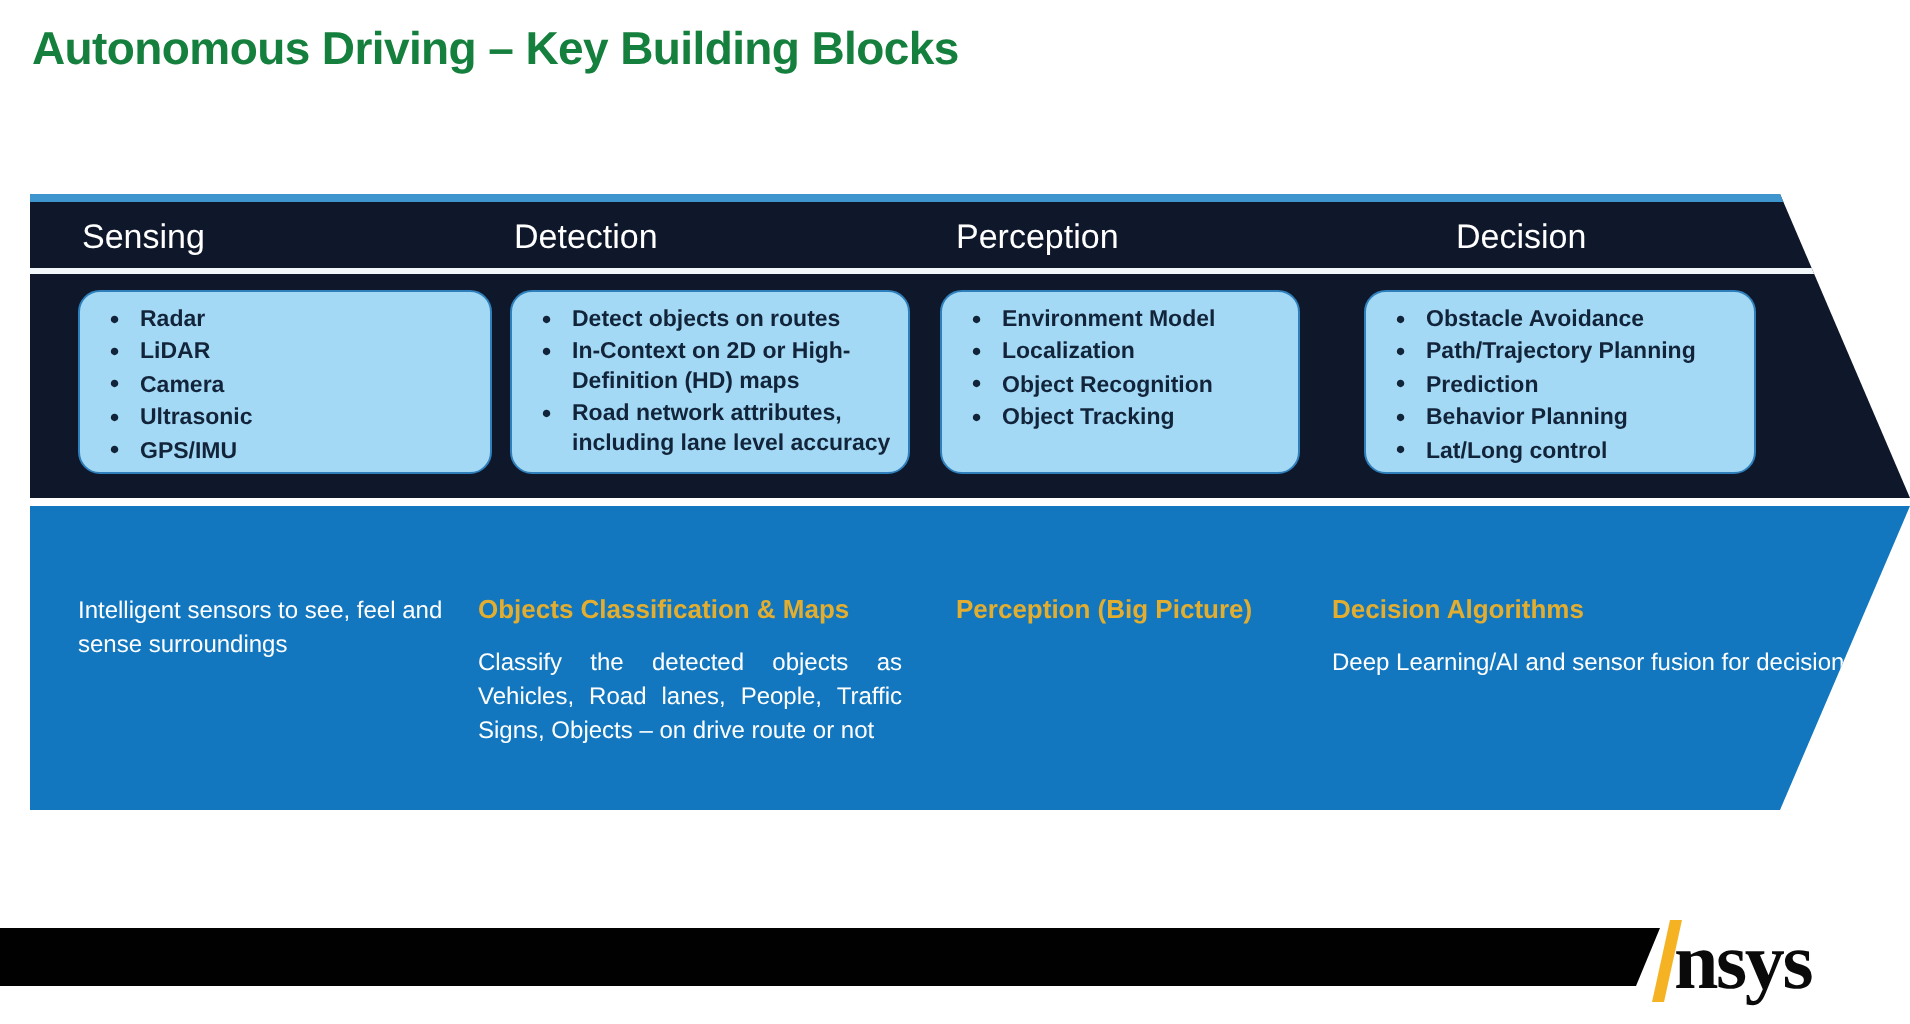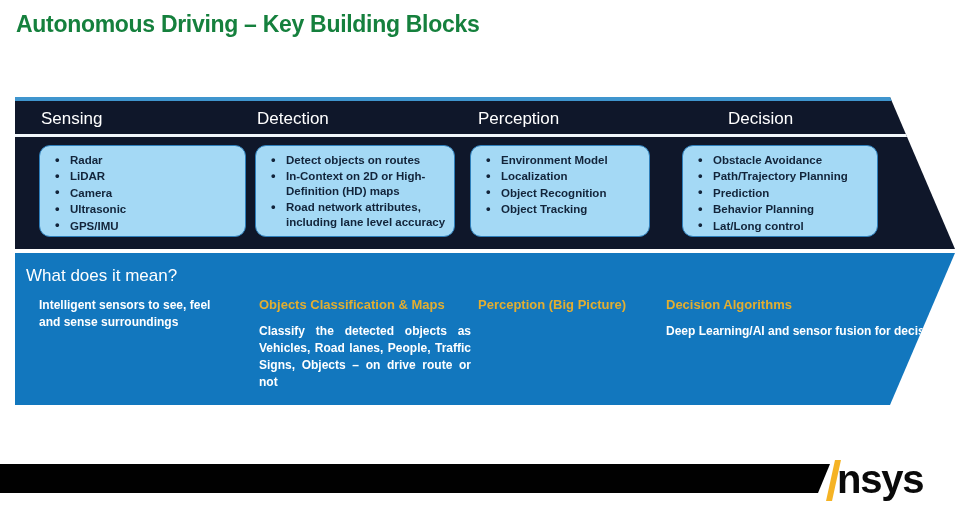--- a/index.html
+++ b/index.html
@@ -71,29 +71,29 @@
     background:#1277BE;
     -webkit-clip-path:polygon(0 0, 940px 0, 875px 152px, 0 152px);
     clip-path:polygon(0 0, 940px 0, 875px 152px, 0 152px);
   }
   .lower-title{
     position:absolute;left:11px;top:13px;
     font-size:17px;color:#FFFFFF;font-weight:400;white-space:nowrap;
   }
   .meaning-col{position:absolute;top:44px;}
   .meaning-col.m0{left:24px;width:196px;}
-  .meaning-col.m1{left:244px;width:212px;}
+  .meaning-col.m1{left:224px;width:212px;}
   .meaning-col.m2{left:463px;width:198px;}
   .meaning-col.m3{left:651px;width:230px;}
   .meaning-head{
     font-size:13px;font-weight:bold;color:#E3AE30;
     margin:0 0 11px 0;white-space:nowrap;
   }
   .meaning-body{
-    font-size:12px;font-weight:bold;color:#FFFFFF;line-height:17px;margin:0;
+    font-size:12px;font-weight:normal;color:#FFFFFF;line-height:17px;margin:0;
   }
   .meaning-col.m1 .meaning-body,
   .meaning-col.m3 .meaning-body{text-align:justify;}
   .meaning-col.m3 .meaning-body{white-space:nowrap;line-height:17px;}
 
   
   .footer-bar{
     position:absolute;left:0;top:464px;width:830px;height:29px;
     background:#010101;
     -webkit-clip-path:polygon(0 0, 830px 0, 818px 29px, 0 29px);
@@ -102,21 +102,21 @@
   .logo{position:absolute;left:822px;top:455px;width:133px;height:50px;}
   .logo-slash{
     position:absolute;left:4px;top:5px;width:15px;height:41px;
     background:#F5B324;
     -webkit-clip-path:polygon(9px 0, 15px 0, 6px 41px, 0 41px);
     clip-path:polygon(9px 0, 15px 0, 6px 41px, 0 41px);
   }
   .logo-word{
     position:absolute;left:15px;top:2px;
     font-size:40px;font-weight:bold;color:#0A0A0A;
-    letter-spacing:-1.2px;font-family:Liberation Sans, sans-serif;
+    letter-spacing:-1.2px;font-family:Liberation Serif, serif;
   }
 </style>
 </head>
 <body>
 
 <div class="slide-title">Autonomous Driving – Key Building Blocks</div>
 
 <div class="arrow-band">
 
   <div class="arrow-top-strip"></div>
@@ -163,21 +163,20 @@
       <li><span class="bullet">•</span><span>Path/Trajectory Planning</span></li>
       <li><span class="bullet">•</span><span>Prediction</span></li>
       <li><span class="bullet">•</span><span>Behavior Planning</span></li>
       <li><span class="bullet">•</span><span>Lat/Long control</span></li>
     </ul>
   </div>
 </div>
 
 <div class="lower-band">
 
-  <div class="lower-title">What does it mean?</div>
 
   <div class="meaning-col m0">
     <p class="meaning-body">Intelligent sensors to see, feel and sense surroundings</p>
   </div>
 
   <div class="meaning-col m1">
     <p class="meaning-head">Objects Classification &amp; Maps</p>
     <p class="meaning-body">Classify the detected objects as Vehicles, Road lanes, People, Traffic Signs, Objects – on drive route or not</p>
   </div>
 

